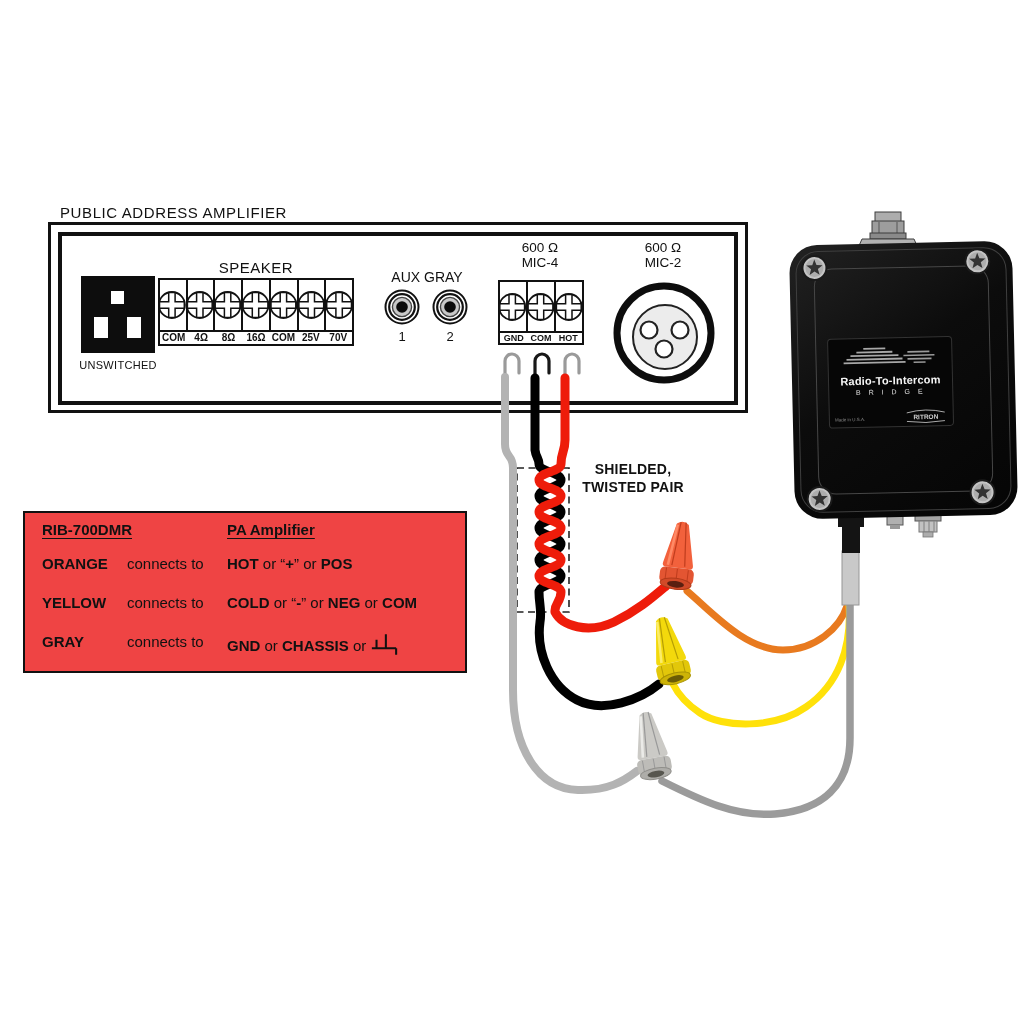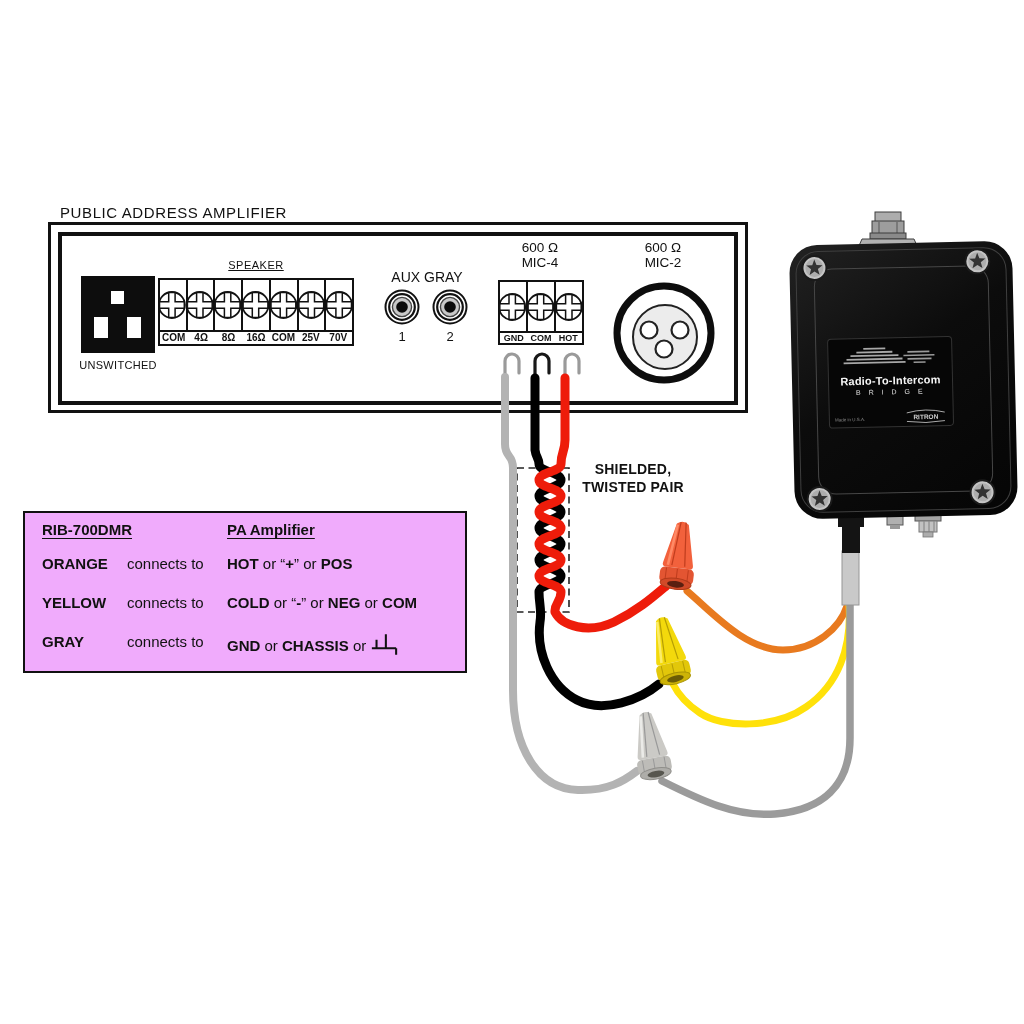--- a/index.html
+++ b/index.html
@@ -13,21 +13,21 @@
   .amp-inner { left: 58px; top: 232px; width: 680px; height: 173px; border: 4px solid #111; }
   .amp-title { left: 60px; top: 204px; font-size: 15px; letter-spacing: 0.6px; white-space: nowrap; }
 
   .outlet { left: 81px; top: 276px; width: 74px; height: 77px; background: #0d0d0d; }
   .outlet .slot { position: absolute; background: #fff; }
   .slot-top { left: 30px; top: 15px; width: 13px; height: 13px; }
   .slot-l { left: 13px; top: 41px; width: 14px; height: 21px; }
   .slot-r { left: 46px; top: 41px; width: 14px; height: 21px; }
   .outlet-label { left: 62px; top: 359px; width: 112px; font-size: 11px; letter-spacing: 0.3px; }
 
-  .speaker-label { left: 158px; top: 259px; width: 196px; font-size: 11px; letter-spacing: 0.5px; text-decoration: underline; }
+  .speaker-label { left: 158px; top: 259px; width: 196px; font-size: 15px; letter-spacing: 0.5px; }
   .tstrip { border: 2px solid #111; background: #fff; }
   .sp-strip { left: 158px; top: 278px; width: 196px; height: 68px; }
   .screwrow { display: flex; border-bottom: 2px solid #111; }
   .sp-strip .screwrow { height: 52px; }
   .mic-strip .screwrow { height: 51px; }
   .cell { flex: 1; border-right: 2px solid #111; }
   .cell:last-child { border-right: none; }
   .lblrow { display: flex; }
   .lblrow span { flex: 1; text-align: center; font-weight: bold; }
   .sp-strip .lblrow span { font-size: 10px; line-height: 12px; }
@@ -53,21 +53,21 @@
   .bridge { left: 792px; top: 243px; width: 223px; height: 274px; background: linear-gradient(145deg, #222 0%, #0c0c0c 45%, #050505 100%); border-radius: 28px; transform: rotate(-1.3deg); }
   .bridge-ring { position: absolute; left: 6px; top: 6px; right: 6px; bottom: 6px; border: 1px solid #3f3f3f; border-radius: 23px; }
   .bridge-seam { position: absolute; left: 24px; top: 24px; right: 24px; bottom: 24px; border: 1.5px solid #474747; border-radius: 18px; }
   .plate { position: absolute; left: 36px; top: 94px; width: 125px; height: 90px; background: #060606; border: 1px solid #333; border-radius: 4px; text-align: center; }
   .plate-l1 { font-size: 11px; font-weight: bold; color: #f5f5f5; margin-top: 1px; letter-spacing: 0.2px; }
   .plate-l2 { font-size: 7px; color: #e0e0e0; letter-spacing: 3px; margin-top: 2px; }
   .plate-made { position: absolute; left: 5px; bottom: 5px; font-size: 4.5px; color: #8a8a8a; }
   .plate-brand { position: absolute; right: 5px; bottom: 2px; }
 
   
-  .legend { left: 23px; top: 511px; width: 444px; height: 162px; border: 2px solid #111; background: #f0abfc; font-size: 15px; }
+  .legend { left: 23px; top: 511px; width: 444px; height: 162px; border: 2px solid #111; background: #ef4444; font-size: 15px; }
   .legend .hdr { font-weight: bold; text-decoration: underline; text-underline-offset: 3px; }
   .legend .row { position: absolute; height: 20px; line-height: 20px; white-space: nowrap; }
   .legend .c1 { position: absolute; left: 17px; font-weight: bold; }
   .legend .c2 { position: absolute; left: 102px; }
   .legend .c3 { position: absolute; left: 202px; }
   .legend b { font-weight: bold; }
   .gnd-icon { vertical-align: -6px; }
 </style>
 </head>
 <body>

